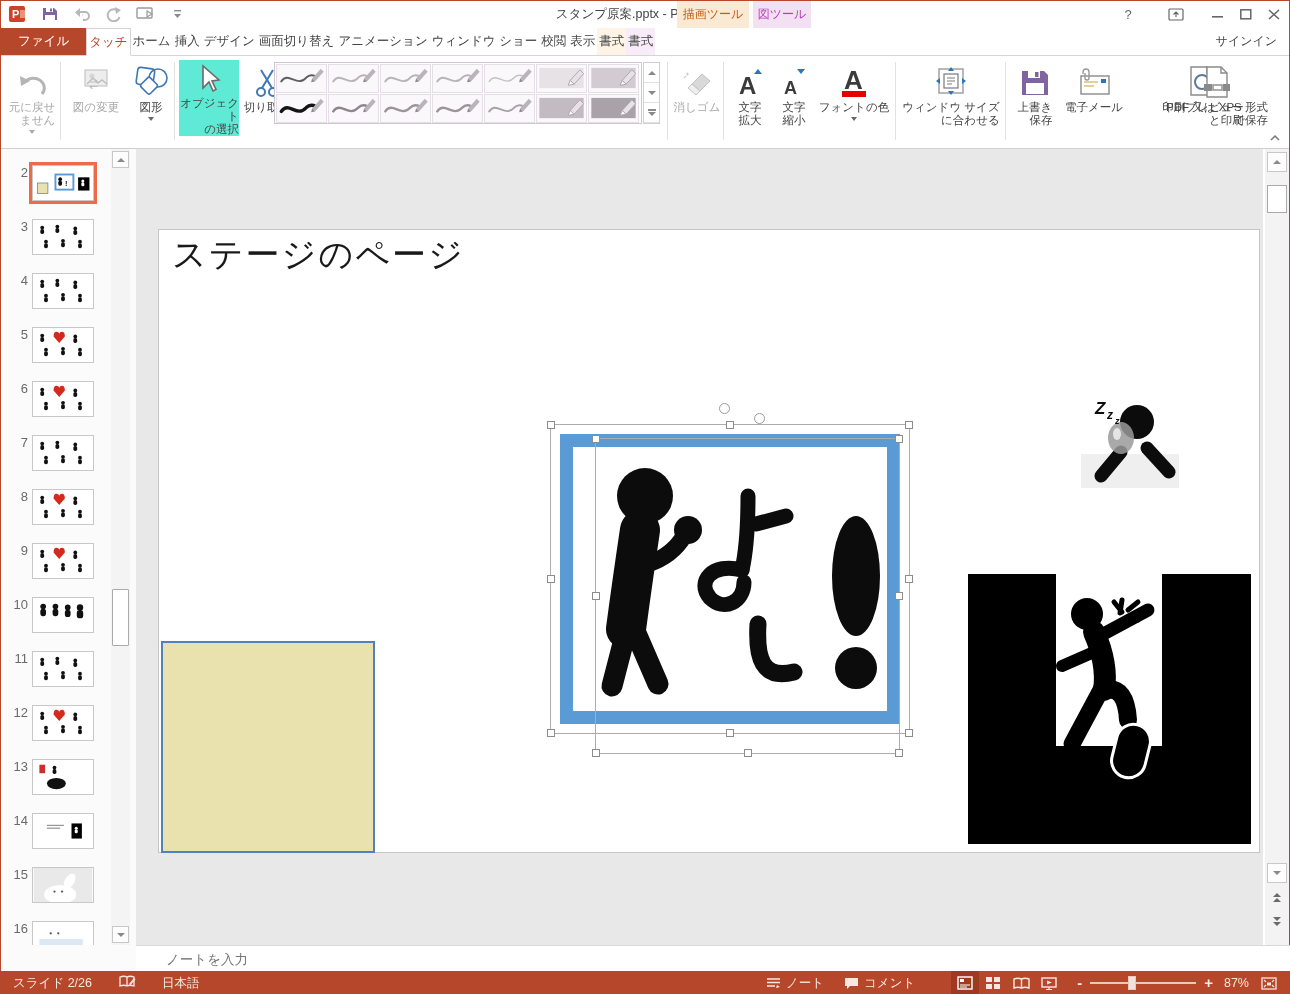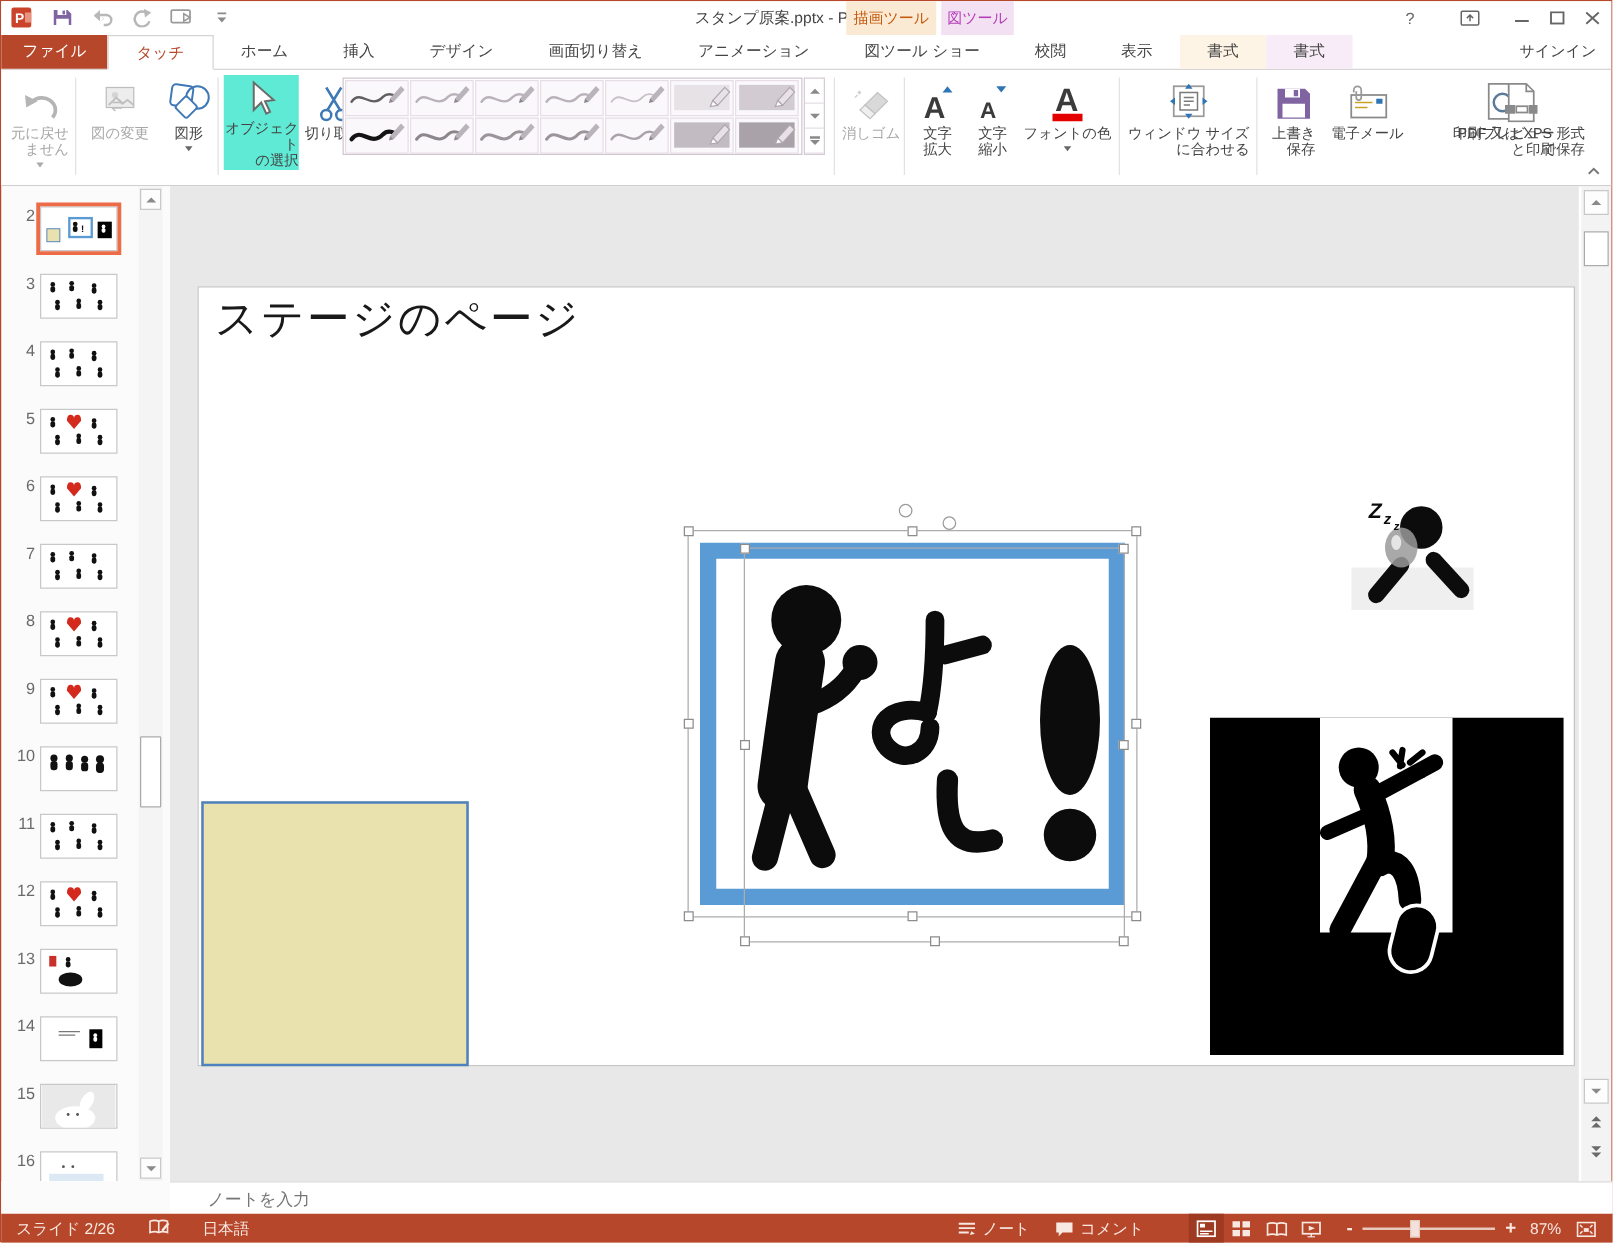--- a/index.html
+++ b/index.html
@@ -12,21 +12,21 @@
   .qat { position:absolute; left:6px; top:2px; display:flex; align-items:center; gap:10px; }
   .qat .qbtn { width:22px; height:22px; display:flex; align-items:center; justify-content:center; }
   .win-title { position:absolute; left:0; right:0; top:5px; text-align:center; font-size:12.5px; color:#444; pointer-events:none; }
   .ctx-head { position:absolute; top:0; height:40px; text-align:center; font-size:12px; line-height:27px; }
   .ctx-draw { left:676px; width:72px; background:#FBEAD3; color:#C55A11; }
   .ctx-pic  { left:752px; width:58px; background:#F3E0F3; color:#B43DB8; }
   .wctl { position:absolute; top:0; height:26px; width:30px; display:flex; align-items:center; justify-content:center; color:#666; font-size:13px; }
 
   
   .tabrow { position:absolute; left:0; top:27px; width:100%; height:28px; background:#fff; border-bottom:1px solid #D8D4D4; display:flex; align-items:stretch; }
-  .tab { padding:0 22px; line-height:27px; font-size:12.5px; color:#444; white-space:nowrap; }
+  .tab { padding:0 2px; line-height:27px; font-size:12.5px; color:#444; white-space:nowrap; }
   .tab-file { background:#B7472A; color:#fff; padding:0 17px; }
   .tab-active { background:#fff; border:1px solid #D8D4D4; border-bottom:1px solid #fff; color:#B7472A; margin-bottom:-1px; }
   .tab-ctx-draw { background:#FDF4E5; color:#444; }
   .tab-ctx-pic  { background:#F8ECF8; color:#444; }
   .signin { margin-left:auto; padding-right:12px; line-height:27px; font-size:12px; color:#444; }
 
   
   .ribbon { position:absolute; left:0; top:55px; width:100%; height:93px; background:#fff; border-bottom:1px solid #CFCFCF; }
   .rsep { position:absolute; top:6px; height:78px; width:1px; background:#E2E2E2; }
   .rgroup-label { position:absolute; top:130px; font-size:11px; color:#696969; text-align:center; }
@@ -171,21 +171,21 @@
   </div>
 
   <div class="tabrow">
     <div class="tab tab-file">ファイル</div>
     <div class="tab tab-active">タッチ</div>
     <div class="tab">ホーム</div>
     <div class="tab">挿入</div>
     <div class="tab">デザイン</div>
     <div class="tab">画面切り替え</div>
     <div class="tab">アニメーション</div>
-    <div class="tab">図ツール ショー</div>
+    <div class="tab">ウィンドウ ショー</div>
     <div class="tab">校閲</div>
     <div class="tab">表示</div>
     <div class="tab tab-ctx-draw">書式</div>
     <div class="tab tab-ctx-pic">書式</div>
     <div class="signin">サインイン</div>
   </div>
 
   <div class="ribbon">
 
     <div class="rbtn dis" style="left:6px; width:50px;">

